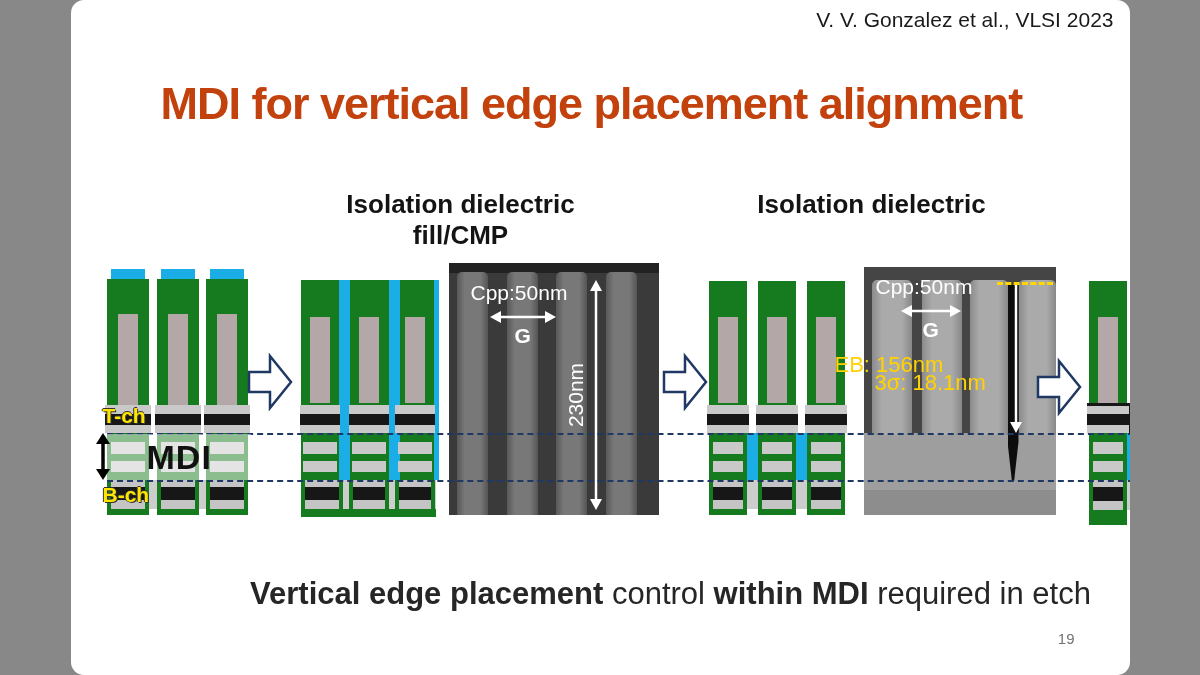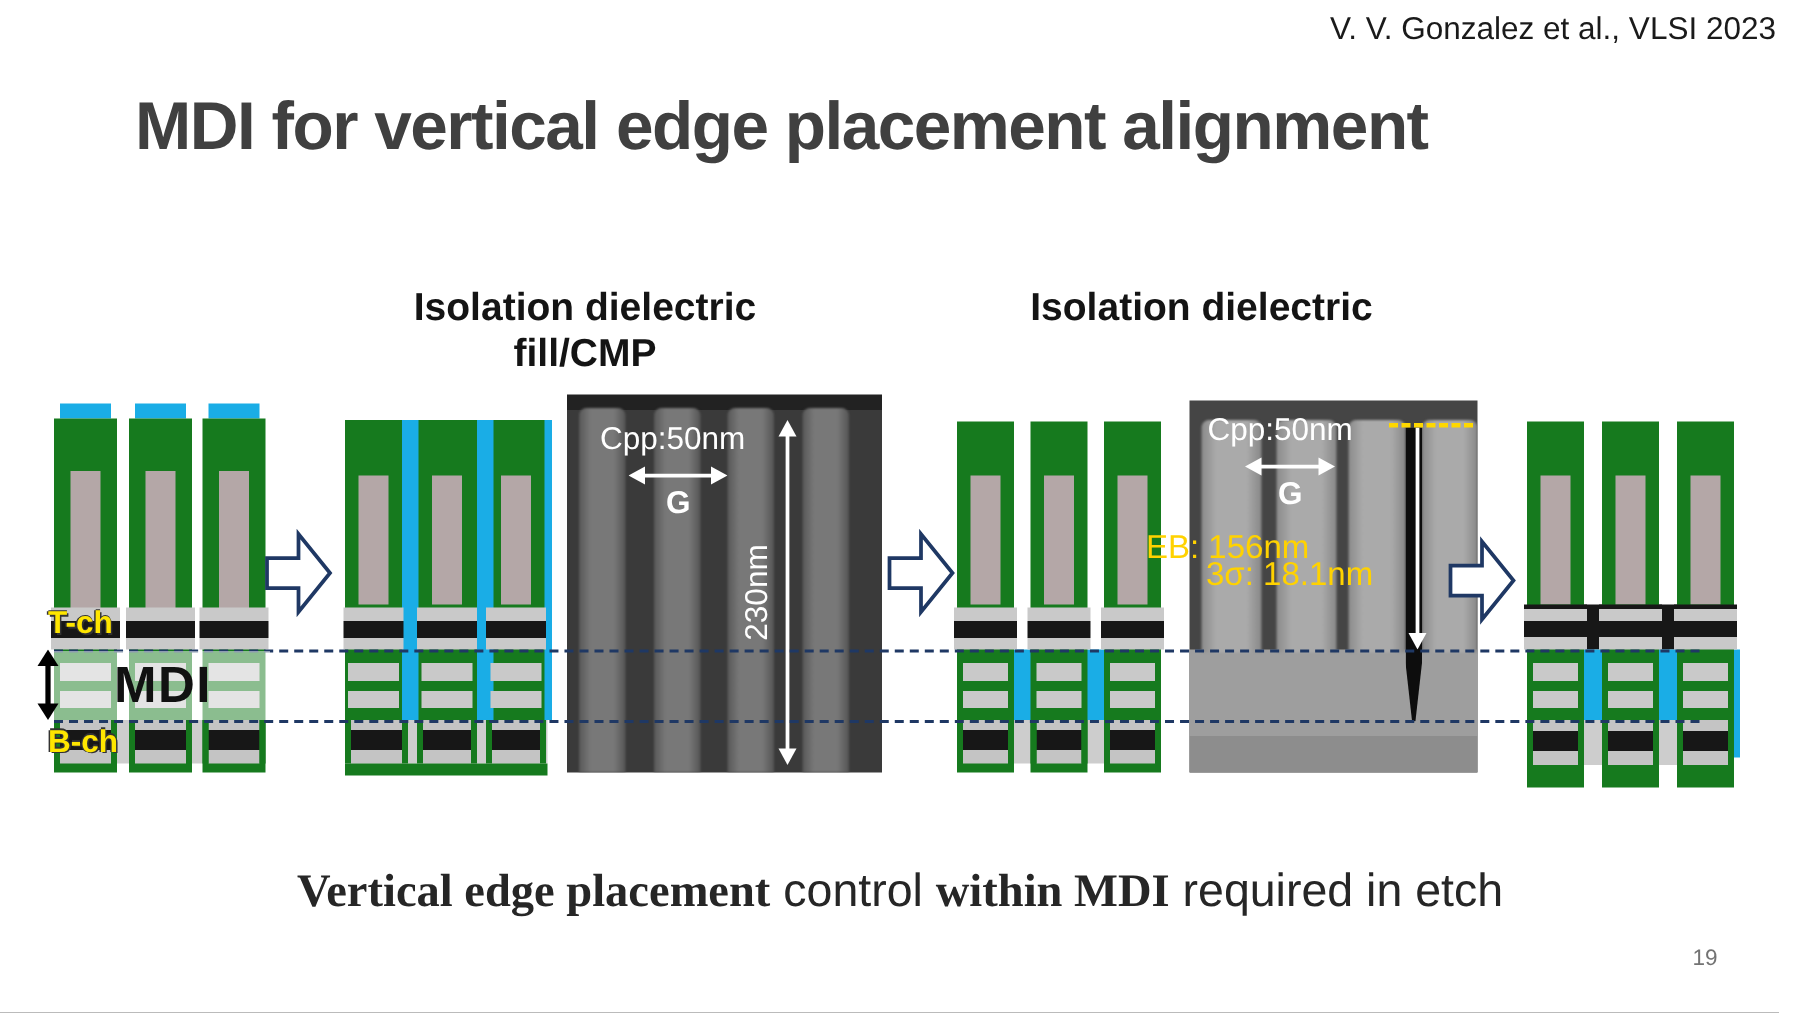--- a/index.html
+++ b/index.html
@@ -2,30 +2,30 @@
 <html><head>
 <meta charset="utf-8">
 <style>
   :root{
     --green:#167a1e; --cyan:#1aade6; --mauve:#b4a7a7; --lgray:#c9c9c9;
     --dk:#171717; --navy:#1f3864; --bchg:#c4c4c4; --conn:#cdcdcd;
     --yellow:#ffe600; --semyellow:#ffd200;
   }
   html,body{margin:0;padding:0;background:#888;}
   #slide{
-    position:relative; width:1200px; height:675px; background:#ffffff;
-    font-family:"Liberation Sans", sans-serif; overflow:hidden; margin:0 auto;
+    position:relative; width:1059px; height:675px; background:#ffffff;
+    font-family:"Liberation Sans", sans-serif; overflow:hidden; margin:0 auto;border-radius:13px;
   }
   .abs{position:absolute;}
   
   .citation{top:8px; right:16px; font-size:21px; color:#1a1a1a;}
-  .title{left:90px; top:58px; font-size:45px; font-weight:700; color:#404040; letter-spacing:-1px;}
+  .title{left:90px; top:78px; font-size:45px; font-weight:700; color:#c2410c; letter-spacing:-1px;}
   .step-header{font-size:26px; font-weight:700; color:#141414; text-align:center; line-height:31px;margin-top:12px;}
   .caption{left:0; top:576px; width:1200px; text-align:center; font-size:31px; color:#262626;}
-  .caption b{font-weight:700;font-family:Liberation Serif, serif;}
+  .caption b{font-weight:700;}
   .pagenum{right:55px; top:630px; font-size:15px; color:#737373;}
   .chlabel{font-size:21px; font-weight:700; color:var(--yellow);
     text-shadow:1px 1px 0 #333,-1px 0 0 #333,0 -1px 0 #333; z-index:7;}
   .mdilabel{font-size:34px; font-weight:700; color:#111; z-index:7; letter-spacing:1px;}
   .semtxt{color:#fff; font-size:21px; z-index:3;}
   .semtxt.b{font-weight:700;}
   .semyellow{color:var(--semyellow); font-size:22px; z-index:3;}
   
   .dashline{left:36px; width:1097px; height:0; border-top:2px dashed var(--navy); z-index:5;}
   

